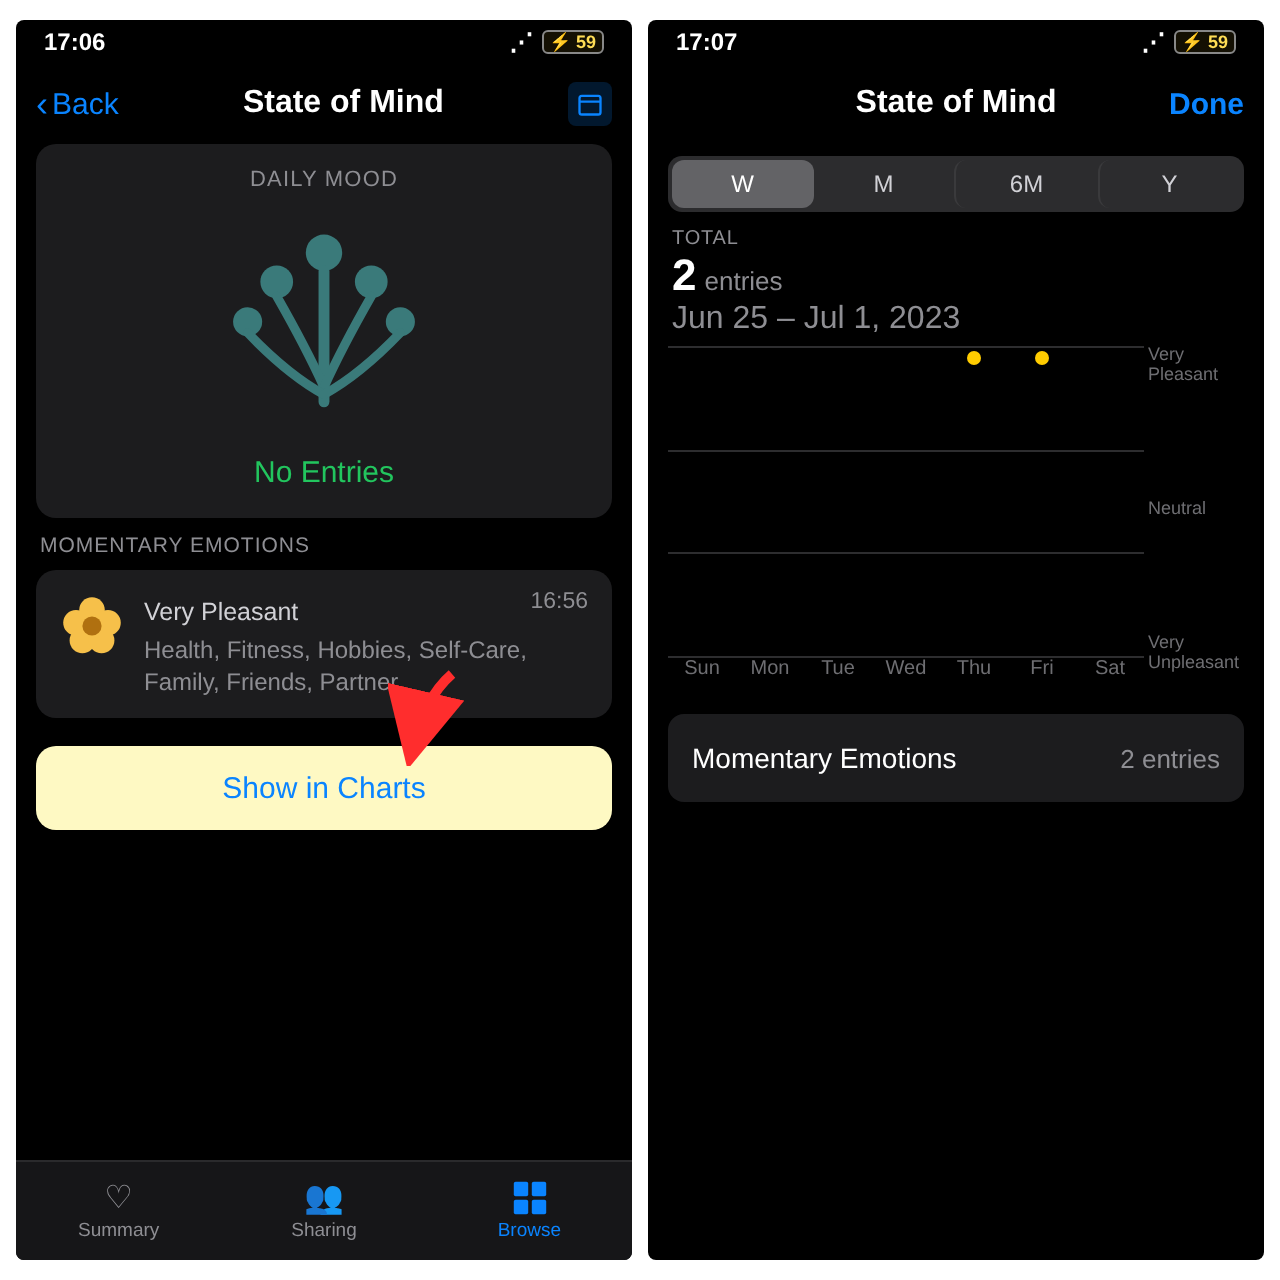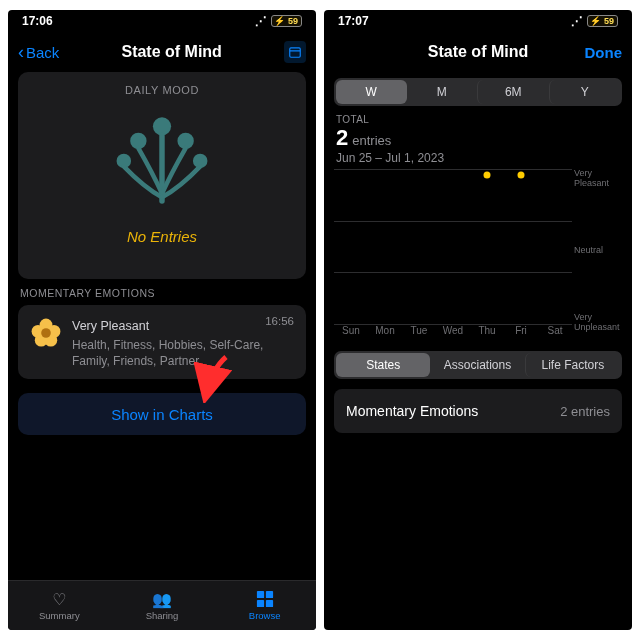--- a/index.html
+++ b/index.html
@@ -32,34 +32,34 @@
 
   
   .card {
     margin: 0 10px 8px 10px;
     background: #1c1c1e;
     border-radius: 10px;
     padding: 12px 12px 14px 12px;
   }
   .section-heading { color: #8e8e93; font-size: 11px; letter-spacing: .6px; text-align: center; margin-bottom: 14px; }
   .plant { display: flex; justify-content: center; margin-bottom: 18px; }
-  .noentries { color: #eab308; font-size: 15px; text-align: center; margin-bottom: 20px; font-style: italic; }
+  .noentries { color: #22c55e; font-size: 15px; text-align: center; margin-bottom: 0; }
   .sub-heading { color: #8e8e93; font-size: 10.5px; letter-spacing: .5px; margin: 6px 12px 6px 12px; }
 
   .entry { margin: 0 10px; background: #1c1c1e; border-radius: 10px; padding: 10px 12px; display: flex; gap: 10px; }
   .flower { width: 32px; height: 32px; flex: 0 0 32px; margin-top: 2px; }
   .entry-body { flex: 1; min-width: 0; }
   .entry-title { font-size: 14px; font-weight: 600; color: #fff; line-height: 1.25; }
   .entry-time { font-size: 11.5px; color: #8e8e93; float: right; margin-left: 6px; }
   .entry-subtitle { font-size: 12.5px; color: #d1d1d6; margin-top: 4px; }
   .entry-tags { font-size: 12px; color: #8e8e93; margin-top: 4px; line-height: 1.35; }
 
   .show-charts {
     margin: 14px 10px 0 10px;
-    background: #0f172a;
+    background: #fef9c3;
     border-radius: 10px;
     height: 42px;
     display: flex;
     align-items: center;
     justify-content: center;
     color: #0a84ff;
     font-size: 15px;
     position: relative;
   }
   .arrow {
@@ -97,21 +97,21 @@
   .seg .segbtn { flex: 1; font-size: 12px; color: #d1d1d6; display: flex; align-items: center; justify-content: center; border-radius: 6px; }
   .seg .segbtn.sel { background: #636366; color: #fff; }
   .seg .segbtn + .segbtn { border-left: 1px solid #3a3a3c; }
   .seg .segbtn.sel + .segbtn,
   .seg .segbtn.sel { border-left: none; }
 
   .total-label { color: #8e8e93; font-size: 10px; margin: 6px 12px 0 12px; letter-spacing: .4px; }
   .total-line { display: flex; align-items: baseline; gap: 4px; margin: 0 12px; }
   .total-num { font-size: 22px; font-weight: 700; color: #fff; }
   .total-unit { font-size: 13px; color: #8e8e93; }
-  .daterange { font-size: 12px; color: #8e8e93; margin: 0 12px 4px 12px; }
+  .daterange { font-size: 16px; color: #8e8e93; margin: 0 12px 4px 12px; }
 
   .chart {
     margin: 4px 10px 6px 10px;
     position: relative;
     height: 176px;
     border-radius: 4px;
   }
   .chart-grid {
     position: absolute; inset: 0 50px 20px 0;
     display: flex; flex-direction: column; justify-content: space-between;
@@ -300,27 +300,20 @@
           <div class="xd">Tue</div>
           <div class="xd">Wed</div>
           <div class="xd">Thu</div>
           <div class="xd">Fri</div>
           <div class="xd">Sat</div>
         </div>
     <div class="pt" style="left: 153px; top: 6px;"></div>
         <div class="pt" style="left: 187px; top: 6px;"></div>
       </div>
 
-    <div class="seg2-wrap">
-      <div class="seg" id="view-seg">
-          <div class="segbtn sel">States</div>
-          <div class="segbtn">Associations</div>
-          <div class="segbtn">Life Factors</div>
-        </div>
-    </div>
 
     <div class="listrow">
       <span>Momentary Emotions</span>
       <span class="value">2 entries</span>
     </div>
   </div>
 
 </div>
 
 </body></html>

